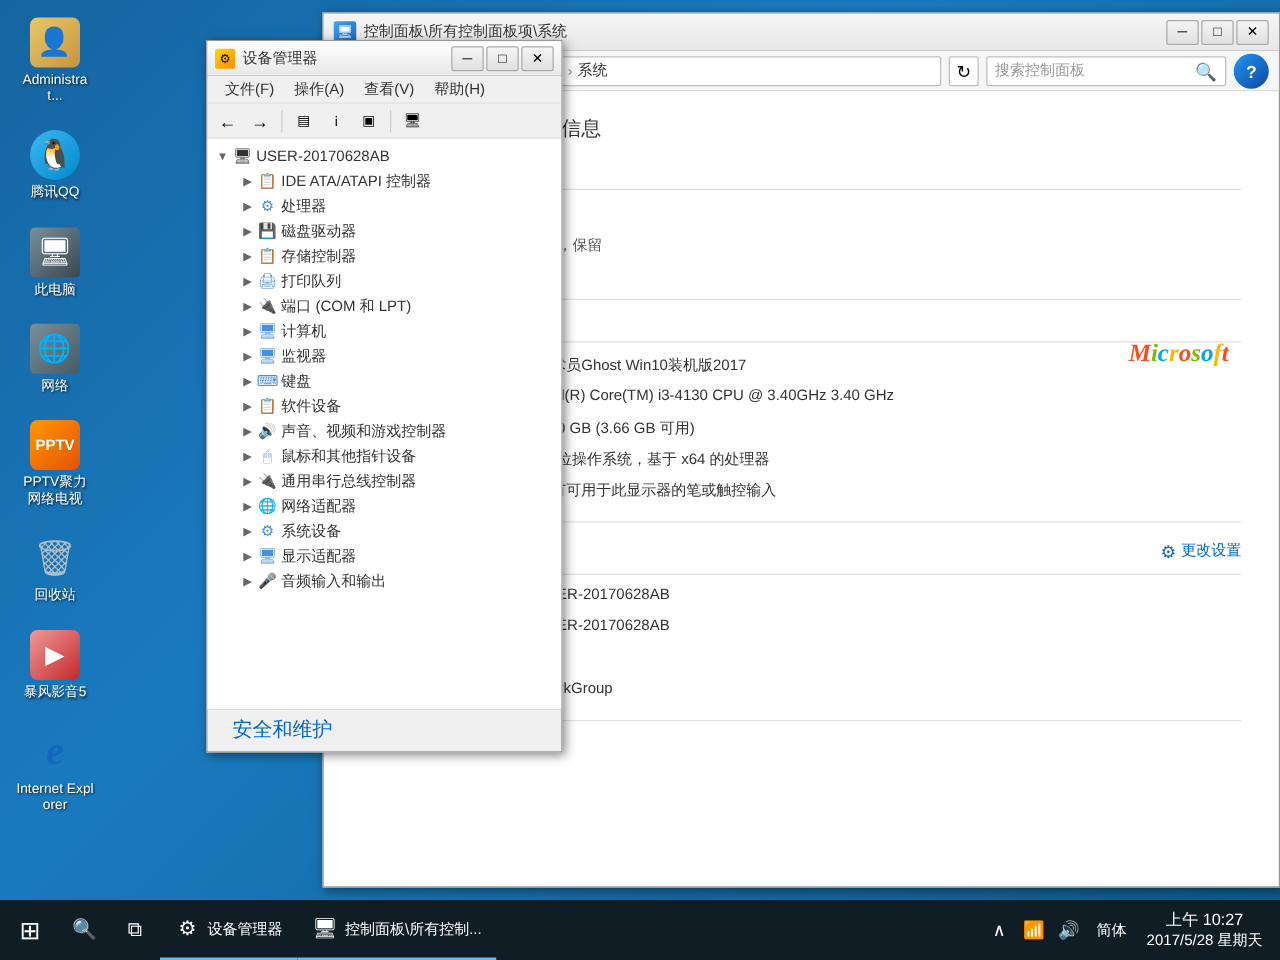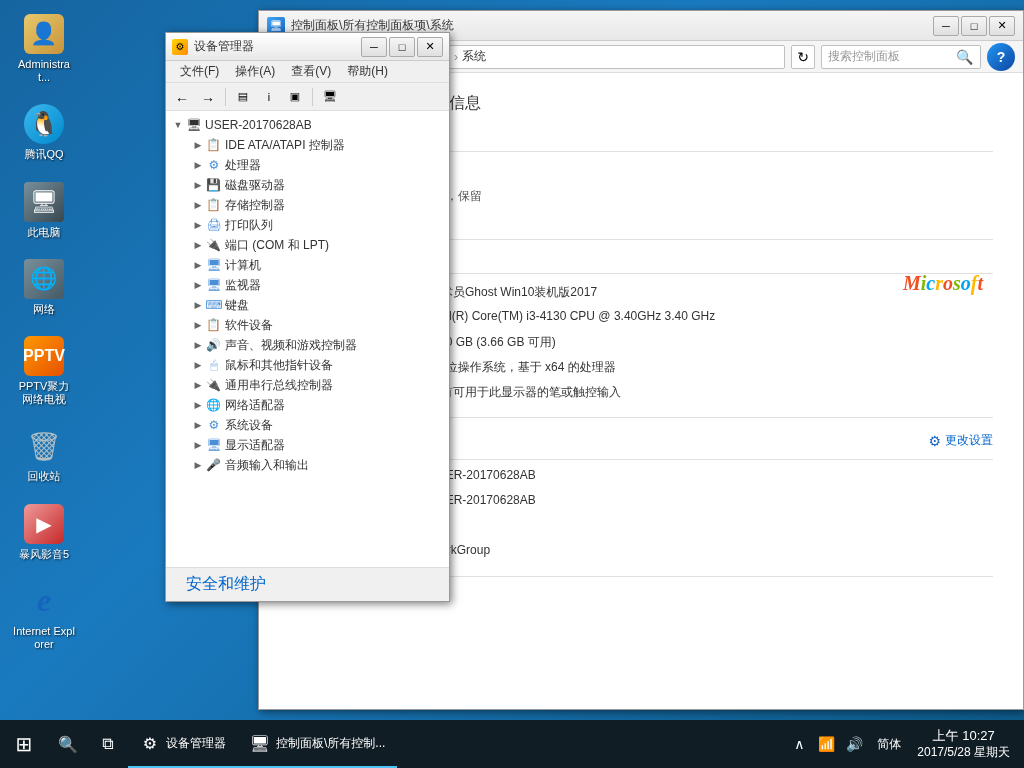--- a/index.html
+++ b/index.html
@@ -267,21 +267,21 @@
       color: #333;
       border-radius: 2px;
     }
     .address-sep { color: #999; margin: 0 4px; }
     .address-search {
       display: flex;
       align-items: center;
       background: white;
       border: 1px solid #c0c0c0;
       height: 24px;
-      width: 160px;
+      width: 192px;
       padding: 0 6px;
       border-radius: 2px;
     }
     .search-text { font-size: 12px; color: #999; flex: 1; }
     .search-icon-btn { color: #666; font-size: 14px; cursor: pointer; }
     .refresh-btn {
       width: 24px;
       height: 24px;
       border: 1px solid #c0c0c0;
       background: white;
@@ -511,21 +511,21 @@
         <div style="width:40px;height:40px;background:linear-gradient(135deg,#78909c,#455a64);border-radius:4px;display:flex;align-items:center;justify-content:center;">
           <span style="font-size:22px;color:white;">🌐</span>
         </div>
       </div>
       <span class="icon-label">网络</span>
     </div>
 
     <div class="desktop-icon">
       <div class="icon-img">
         <div style="width:40px;height:40px;background:linear-gradient(135deg,#ff9800,#e65100);border-radius:6px;display:flex;align-items:center;justify-content:center;">
-          <span style="font-size:16px;color:white;font-weight:bold;">PPTV</span>
+          <span style="font-size:12px;color:white;font-weight:bold;">PPTV</span>
         </div>
       </div>
       <span class="icon-label">PPTV聚力 网络电视</span>
     </div>
 
     <div class="desktop-icon">
       <div class="icon-img">
         <div style="width:40px;height:40px;display:flex;align-items:center;justify-content:center;">
           <span style="font-size:28px;color:#b0bec5;">🗑</span>
         </div>

